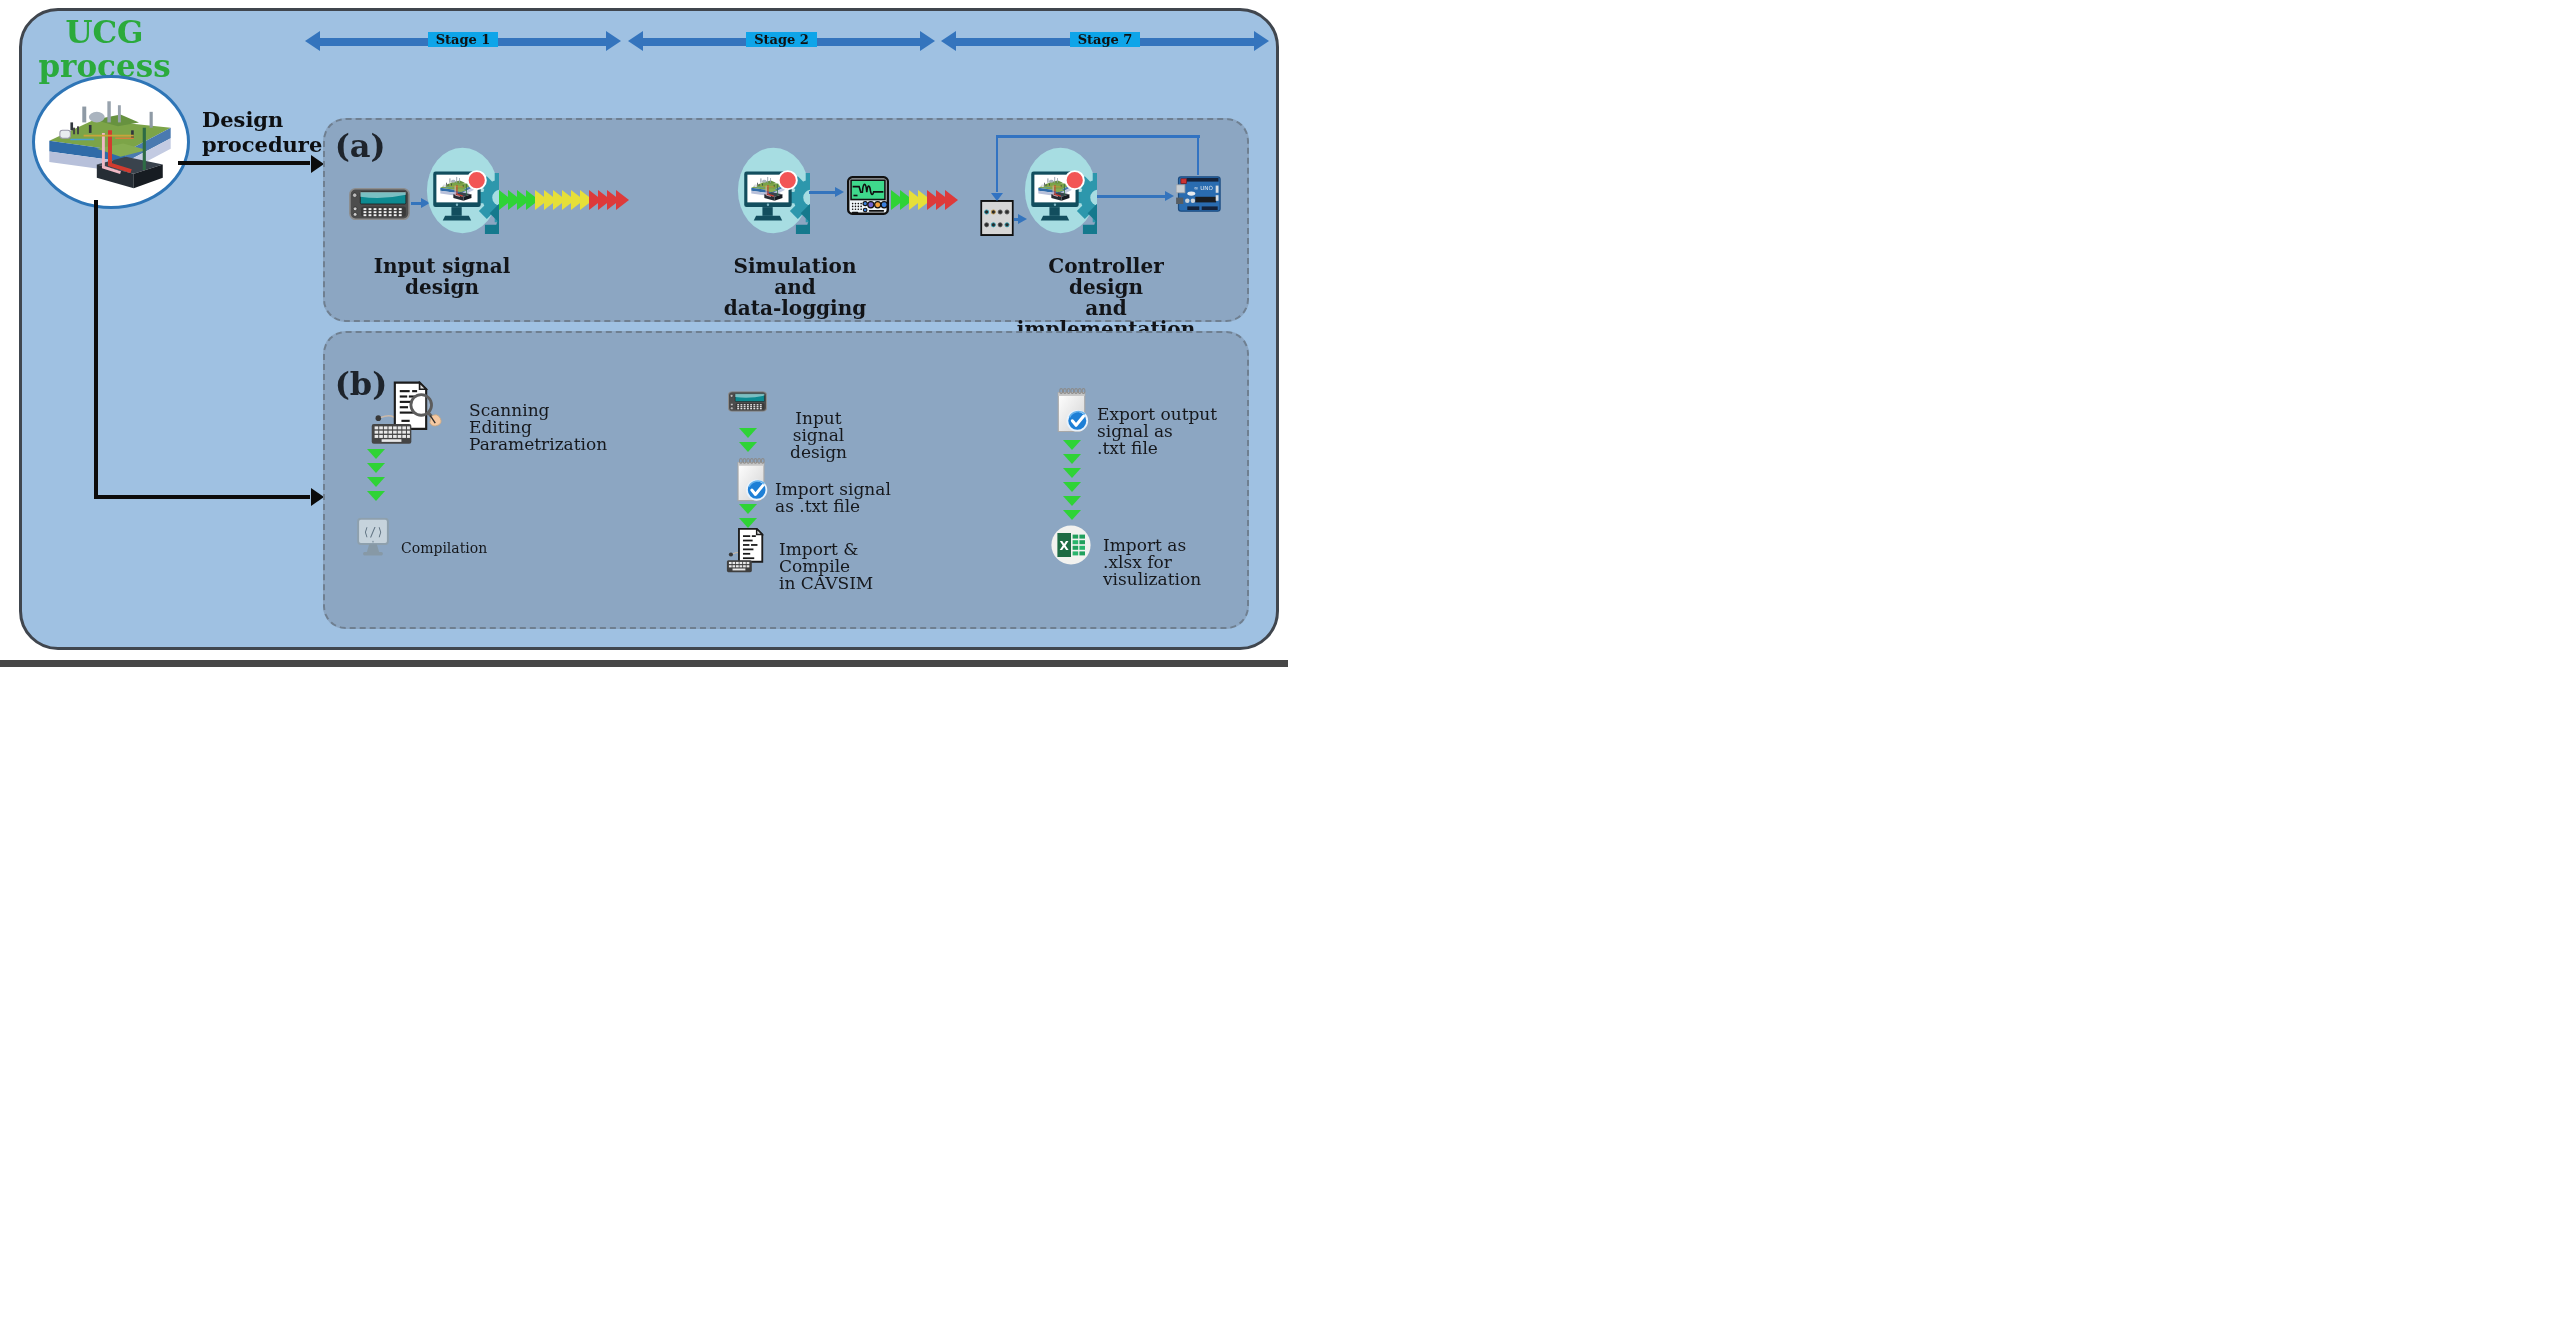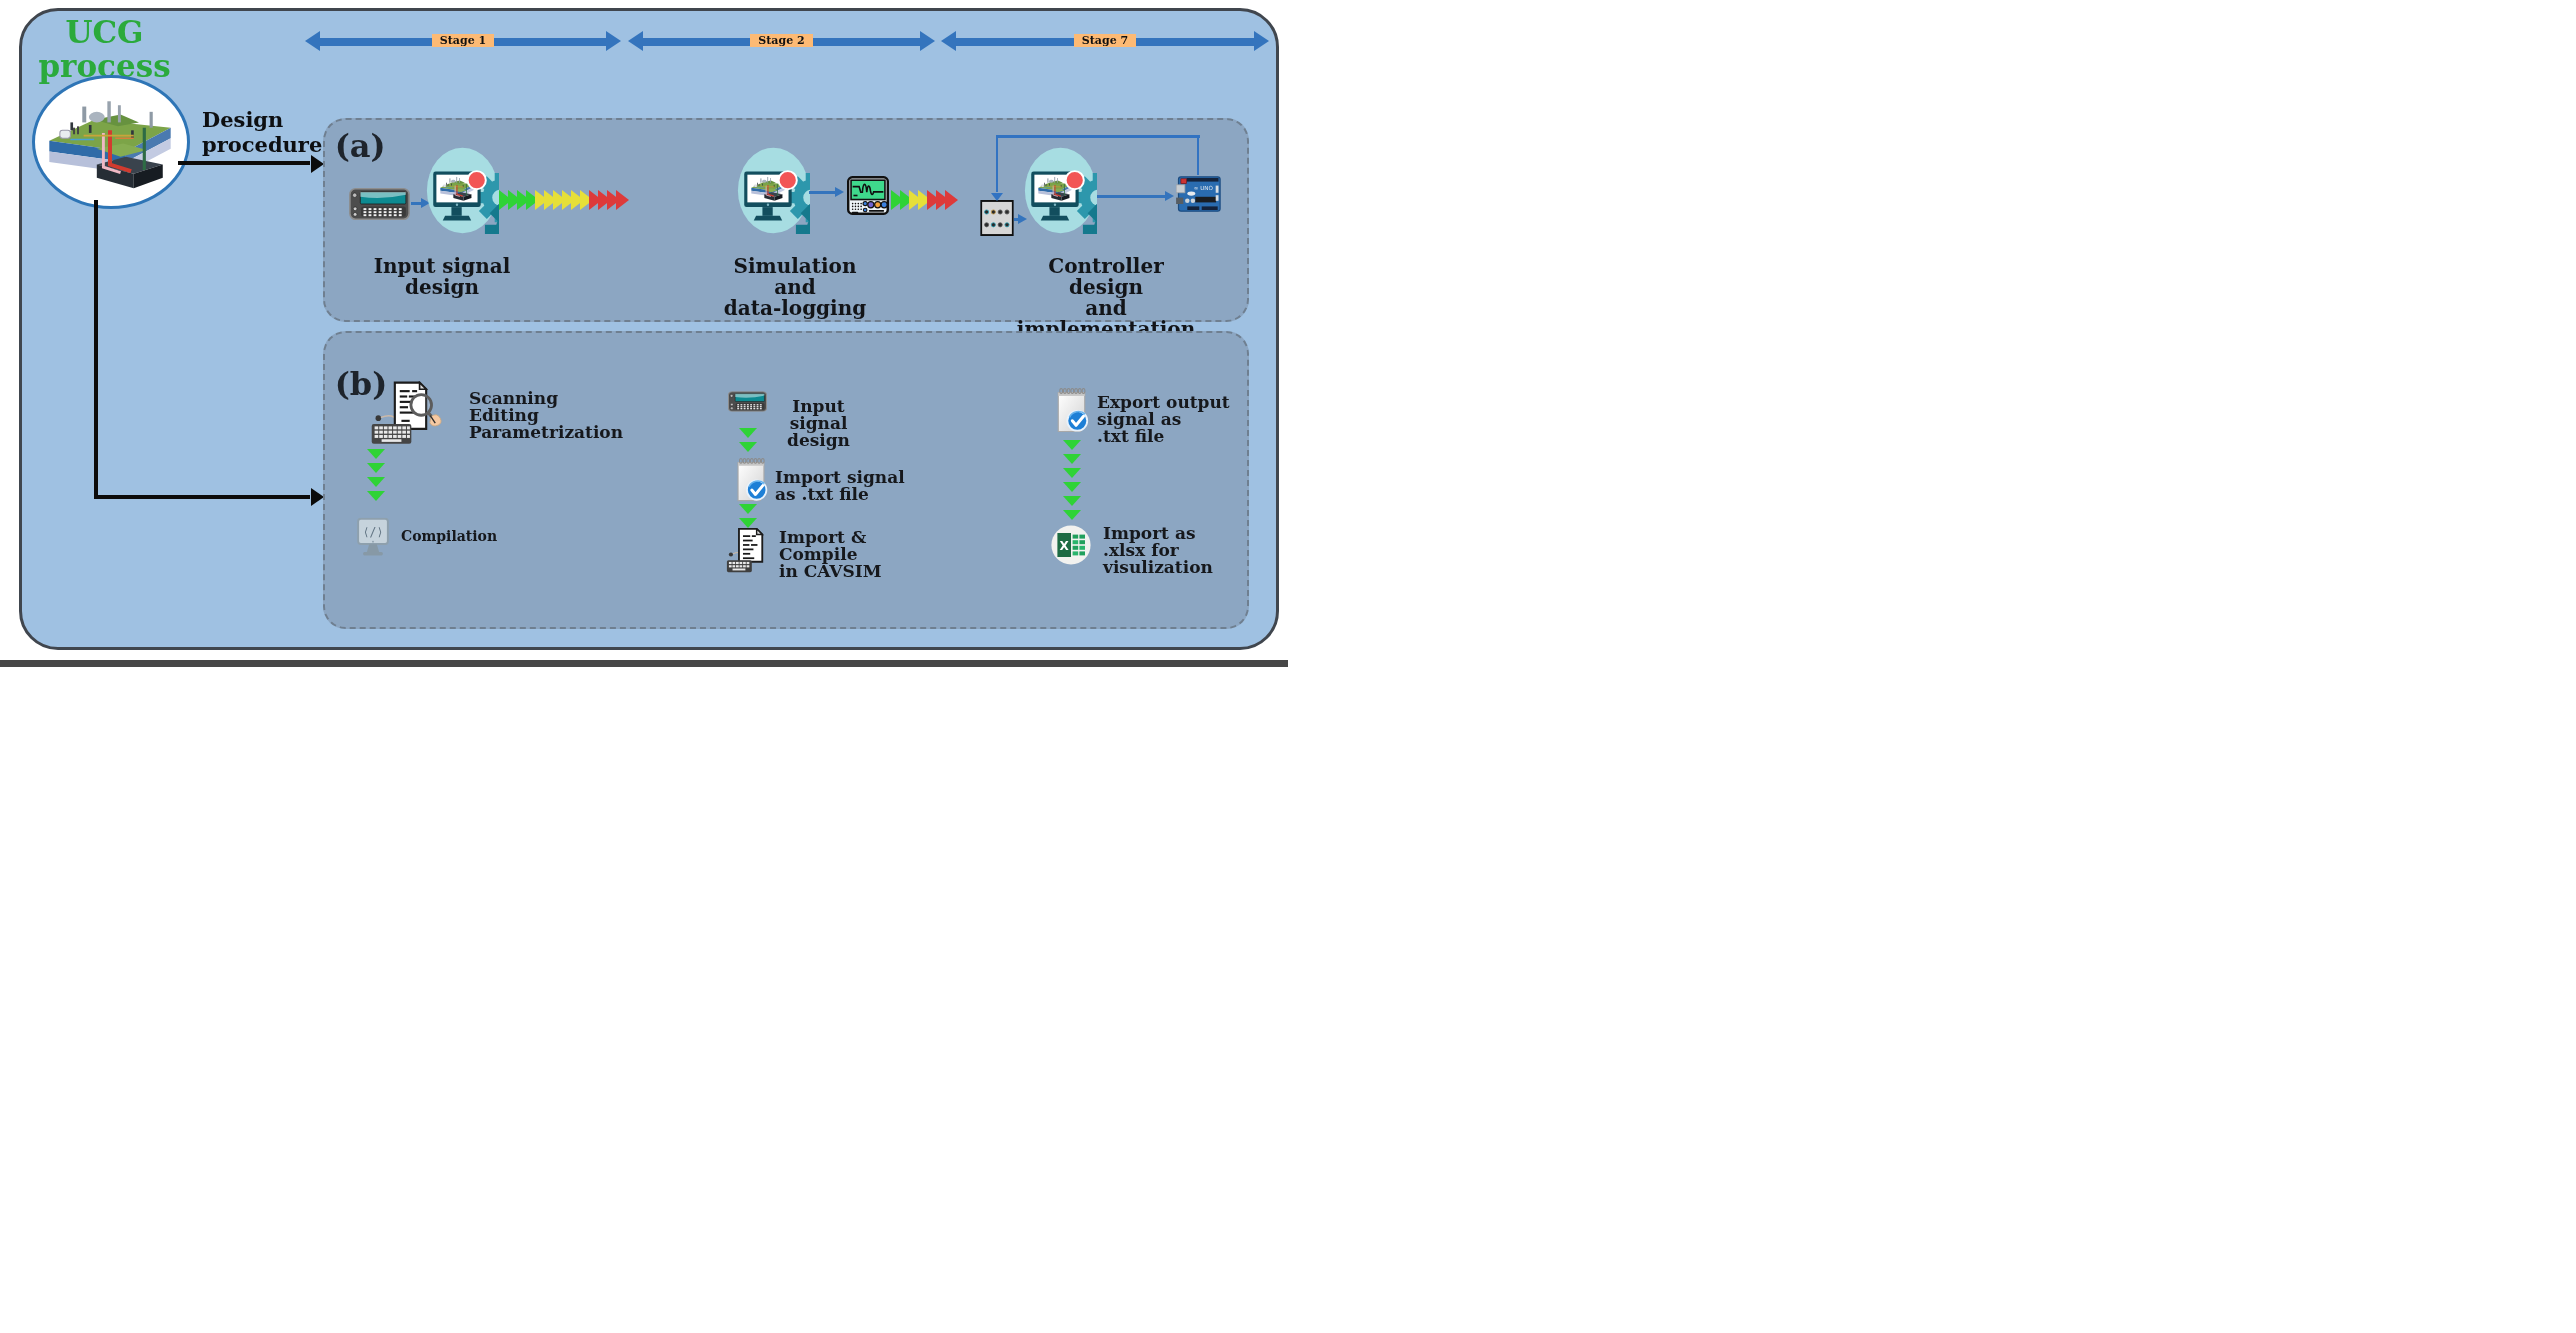--- a/index.html
+++ b/index.html
@@ -17,39 +17,39 @@
   .main-circle svg{position:absolute;left:4.8px;top:18px;width:142px;height:95px;}
 
   
   .stage-arrow{position:absolute;top:31px;height:21px;}
   .sa-shaft{position:absolute;left:12px;right:12px;top:6.5px;height:8px;background:#3474bd;}
   .sa-head-l{position:absolute;left:0;top:0;width:0;height:0;
              border-top:10.5px solid transparent;border-bottom:10.5px solid transparent;border-right:15.3px solid #3474bd;}
   .sa-head-r{position:absolute;right:0;top:0;width:0;height:0;
              border-top:10.5px solid transparent;border-bottom:10.5px solid transparent;border-left:15.3px solid #3474bd;}
   .sa-label{position:absolute;left:0;width:100%;top:0.8px;text-align:center;}
-  .sa-label span{display:inline-block;background:#fdba74;padding:0 8px;
-                 font-size:11px;font-weight:700;color:#111;}
+  .sa-label span{display:inline-block;background:#0ea5e9;padding:0 8px;
+                 font-size:13px;font-weight:700;color:#111;}
 
   
   .blk{position:absolute;background:#0b0b0b;}
   .blk-head-r{position:absolute;width:0;height:0;border-top:9px solid transparent;
               border-bottom:9px solid transparent;border-left:13.7px solid #0b0b0b;}
   .conn-label{position:absolute;color:#0d0f12;font-size:21px;font-weight:600;line-height:25px;white-space:pre-line;}
 
   
   .panel{position:absolute;left:323px;width:922px;background:#8ca6c2;
          border:2.4px dashed #6f7f90;border-radius:22.6px;}
   .panel-a{top:118px;height:200px;}
   .panel-b{top:331px;height:294px;}
   .tag{position:absolute;font-size:32px;font-weight:700;color:#1e242c;}
 
   .alabel{position:absolute;width:194px;text-align:center;color:#121418;
           font-size:20px;font-weight:700;line-height:21px;white-space:pre-line;}
-  .blabel{position:absolute;color:#16181c;font-size:17px;font-weight:700;line-height:17px;white-space:pre-line;}
+  .blabel{position:absolute;color:#16181c;font-size:17px;font-weight:400;line-height:17px;white-space:pre-line;margin-top:12px;}
 
   
   .tri-row{position:absolute;height:21px;display:flex;align-items:center;}
   .tri-row .tri-right{width:0;height:0;border-top:10.5px solid transparent;border-bottom:10.5px solid transparent;
                       border-left:13px solid #2fd336;margin-right:-4px;}
   
   .tri-col{position:absolute;display:flex;flex-direction:column;align-items:center;}
   .tri-col .tri-down{width:0;height:0;border-left:9px solid transparent;border-right:9px solid transparent;
                      border-top:10.5px solid #2fd336;margin-bottom:4px;}
 

